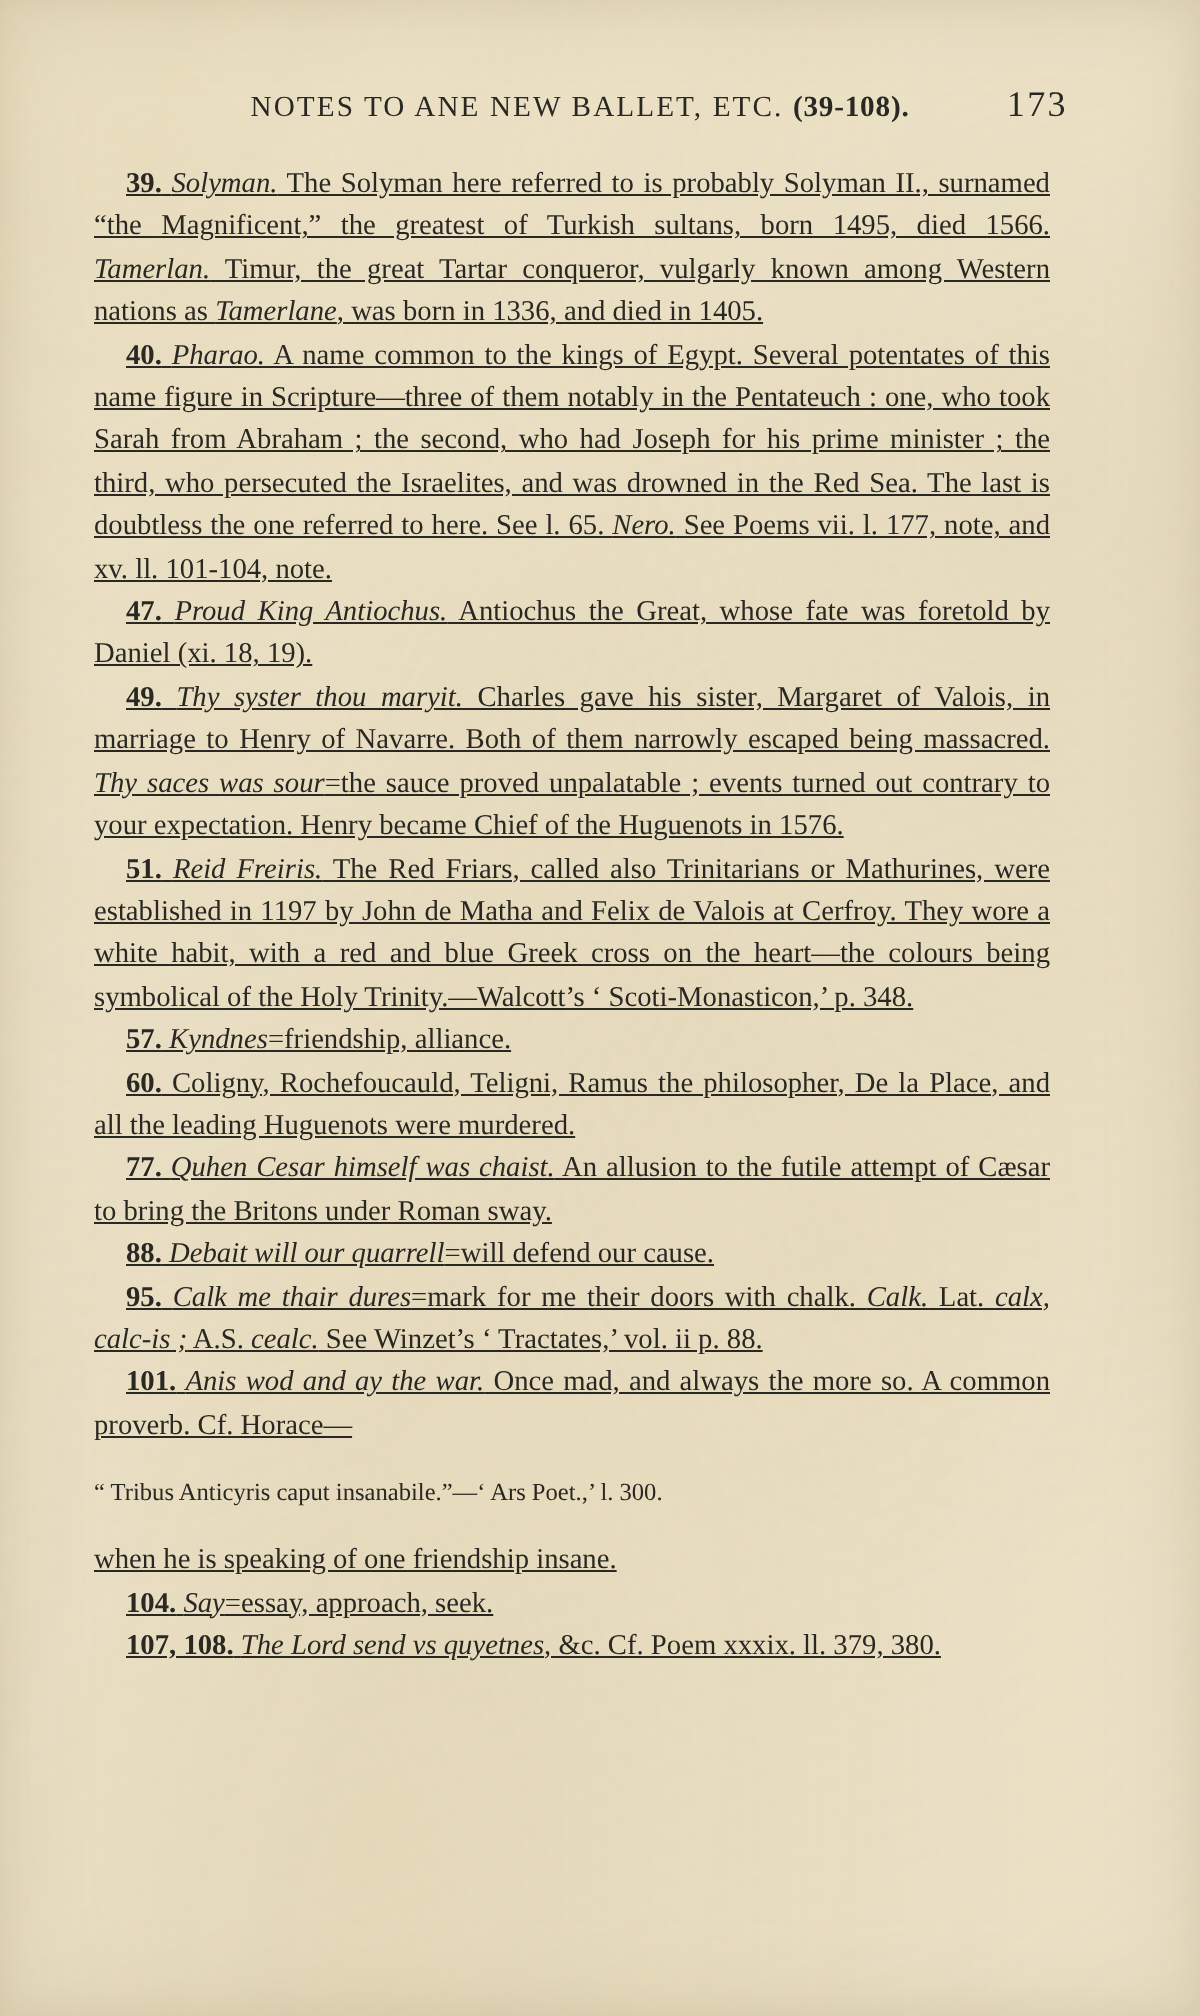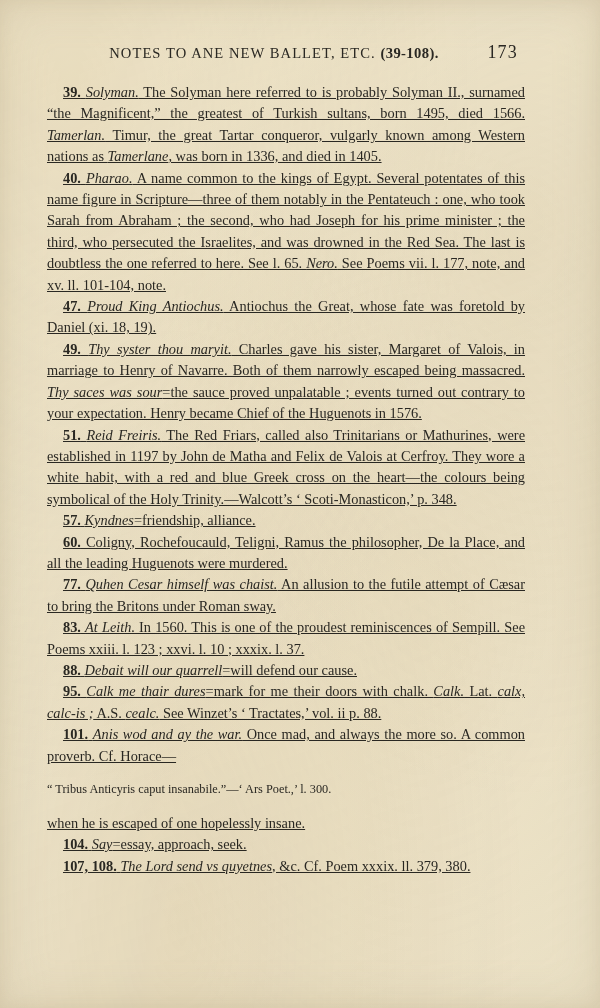--- a/index.html
+++ b/index.html
@@ -39,21 +39,21 @@
   }
 
   .page {
     position: absolute;
     inset: 0;
   }
 
   
   .running-head {
     position: absolute;
-    left: 40px;
+    left: 56px;
     top: 42px;
     width: 478px;
     height: 22px;
     display: flex;
     align-items: baseline;
   }
   .head-title {
     flex: 1;
     text-align: center;
     font-size: 14.6px;
@@ -131,31 +131,30 @@
 
     <p class="entry"><span class="num">51.</span> <span class="hw">Reid Freiris.</span><span> The Red Friars, called also Trinitarians or Mathurines, were established in 1197 by John de Matha and Felix de Valois at Cerfroy. They wore a white habit, with a red and blue Greek cross on the heart—the colours being symbolical of the Holy Trinity.—Walcott’s ‘ Scoti-Monasticon,’ p. 348.</span></p>
 
     <p class="entry"><span class="num">57.</span> <span class="hw">Kyndnes</span><span>=friendship, alliance.</span></p>
 
     <p class="entry"><span class="num">60.</span><span> Coligny, Rochefoucauld, Teligni, Ramus the philosopher, De la Place, and all the leading Huguenots were murdered.</span></p>
 
 
     <p class="entry"><span class="num">77.</span> <span class="hw">Quhen Cesar himself was chaist.</span><span> An allusion to the futile attempt of Cæsar to bring the Britons under Roman sway.</span></p>
 
-    <p class="entry"><span class="num">83.</span> <span class="hw">At Leith.</span><span> In 1560. This is one of the proudest reminiscences of Sempill. See Poems xxiii. l. 123 ; xxvi. l. 10 ; xxxix. l. 37.</span></p>
 
     <p class="entry"><span class="num">88.</span> <span class="hw">Debait will our quarrell</span><span>=will defend our cause.</span></p>
 
     <p class="entry"><span class="num">95.</span> <span class="hw">Calk me thair dures</span><span>=mark for me their doors with chalk. </span><span class="hw">Calk.</span><span> Lat. </span><span class="hw">calx, calc-is ;</span><span> A.S. </span><span class="hw">cealc.</span><span> See Winzet’s ‘ Tractates,’ vol. ii p. 88.</span></p>
 
     <p class="entry"><span class="num">101.</span> <span class="hw">Anis wod and ay the war.</span><span> Once mad, and always the more so. A common proverb. Cf. Horace—</span></p>
 
     <p class="verse-quote">“ Tribus Anticyris caput insanabile.”—‘ Ars Poet.,’ l. 300.</p>
 
-    <p class="entry after-quote">when he is escaped of one hopelessly insane.</p>
+    <p class="entry after-quote">when he is speaking of one friendship insane.</p>
 
     <p class="entry"><span class="num">104.</span> <span class="hw">Say</span><span>=essay, approach, seek.</span></p>
 
     <p class="entry"><span class="num">107, 108.</span> <span class="hw">The Lord send vs quyetnes</span><span>, &amp;c. Cf. Poem xxxix. ll. 379, 380.</span></p>
 
   </div>
 </div>
 
 <div class="paper-texture"></div>
 <div class="edge-shade"></div>

